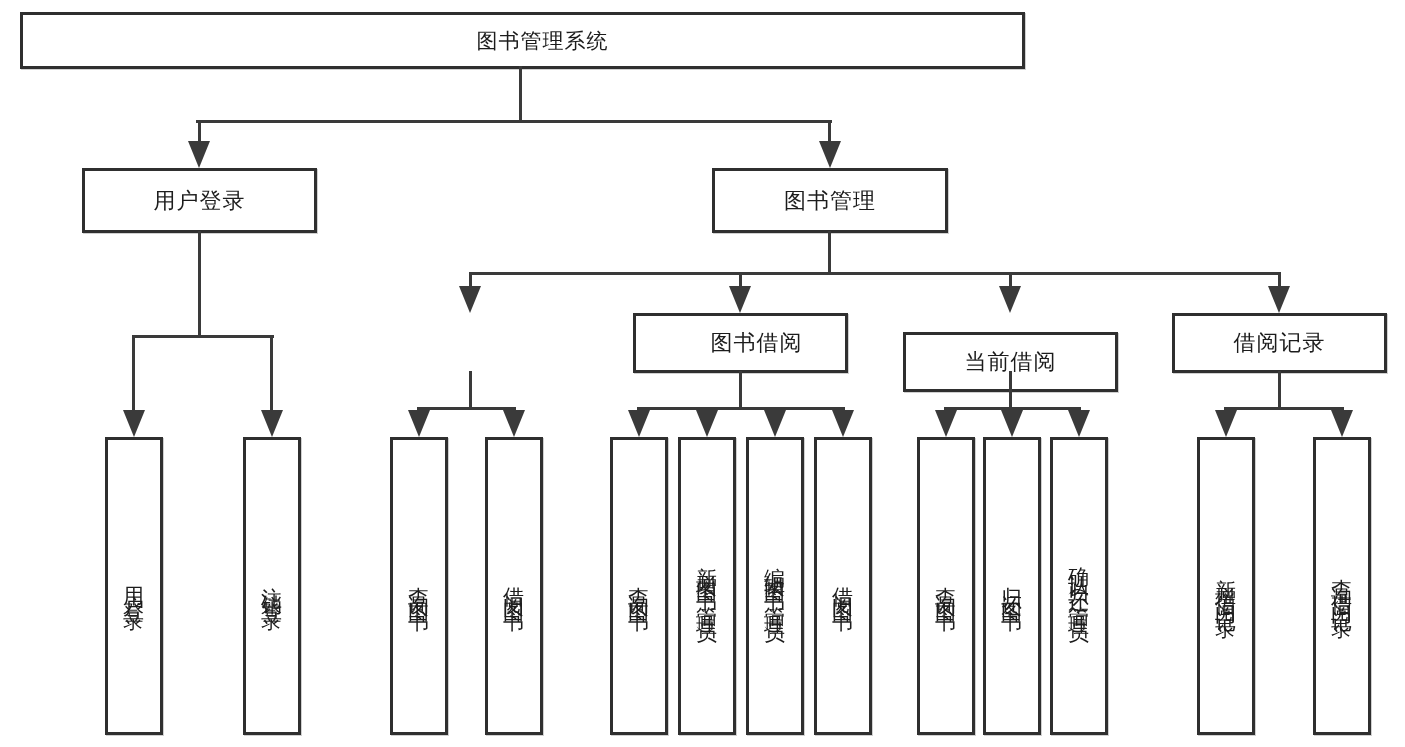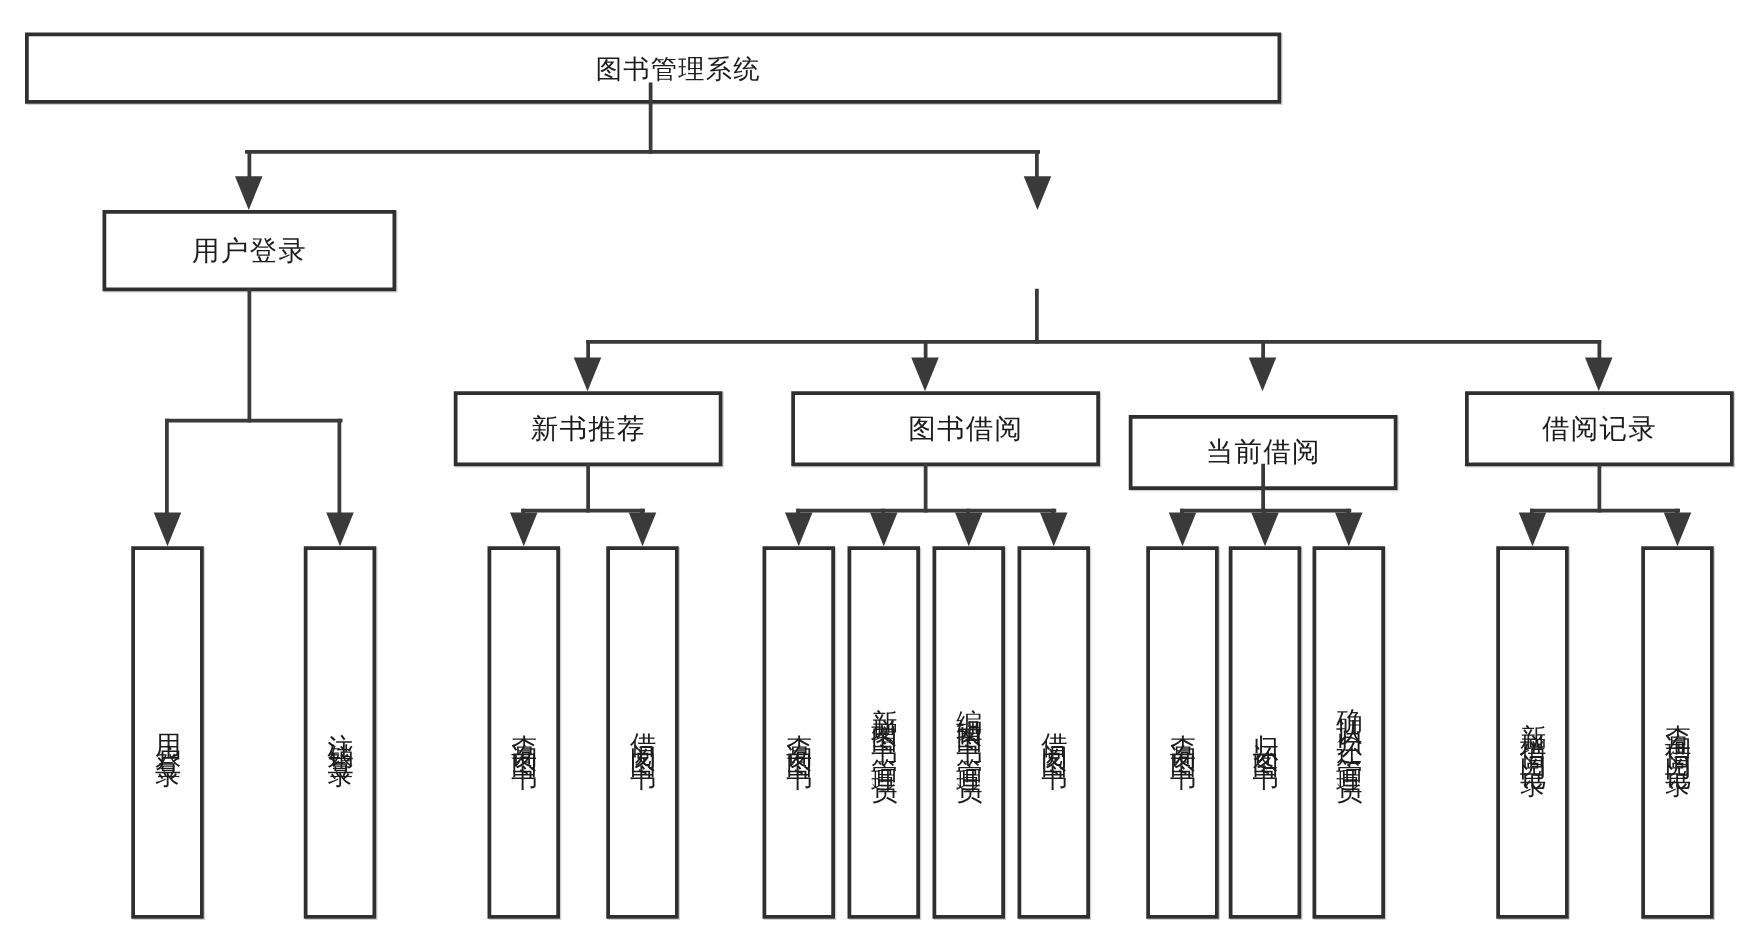--- a/index.html
+++ b/index.html
@@ -47,57 +47,57 @@
     color: rgba(190,190,190,0.9);
     letter-spacing: 1px;
     z-index: 5;
   }
 </style>
 </head>
 <body>
 
 <div class="canvas">
 
-  <div class="box hbox root-box" style="left:20px; top:26px; width:1005px; height:57px;padding-left:40px;">
+  <div class="box hbox root-box" style="left:20px; top:12px; width:1005px; height:57px;padding-left:40px;">
     <span>图书管理系统</span>
   </div>
 
   <div class="ln" style="left:519px; top:66px; width:3px; height:57px;"></div>
   <div class="ln" style="left:196px; top:120px; width:636px; height:3px;"></div>
   <div class="ln" style="left:198px; top:120px; width:3px; height:28px;"></div>
   <div class="ln" style="left:828px; top:120px; width:3px; height:28px;"></div>
   <div class="ar" style="left:188px; top:141px;"></div>
   <div class="ar" style="left:819px; top:141px;"></div>
 
   <div class="box hbox" style="left:82px; top:168px; width:235px; height:65px;">
     <span>用户登录</span>
+  </div>
+  <div class="box hbox" style="left:712px; top:168px; width:236px; height:65px;">
+    <span>图书管理</span>
   </div>
 
   <div class="ln" style="left:198px; top:231px; width:3px; height:107px;"></div>
   <div class="ln" style="left:132px; top:335px; width:142px; height:3px;"></div>
   <div class="ln" style="left:132px; top:335px; width:3px; height:82px;"></div>
   <div class="ln" style="left:270px; top:335px; width:3px; height:82px;"></div>
   <div class="ar" style="left:123px; top:410px;"></div>
   <div class="ar" style="left:261px; top:410px;"></div>
 
   <div class="ln" style="left:828px; top:231px; width:3px; height:44px;"></div>
   <div class="ln" style="left:469px; top:272px; width:812px; height:3px;"></div>
   <div class="ln" style="left:469px; top:272px; width:3px; height:21px;"></div>
   <div class="ln" style="left:739px; top:272px; width:3px; height:21px;"></div>
   <div class="ln" style="left:1009px; top:272px; width:3px; height:21px;"></div>
   <div class="ln" style="left:1278px; top:272px; width:3px; height:21px;"></div>
   <div class="ar" style="left:459px; top:286px;"></div>
   <div class="ar" style="left:729px; top:286px;"></div>
   <div class="ar" style="left:999px; top:286px;"></div>
   <div class="ar" style="left:1268px; top:286px;"></div>
 
-  <div class="box hbox" style="left:363px; top:313px; width:215px; height:60px;">
-    <span>新书推荐</span>
-  </div>
-  <div class="box hbox" style="left:633px; top:313px; width:247px; height:60px;padding-left:32px;">
+  <div class="box hbox" style="left:633px; top:313px; width:215px; height:60px;padding-left:32px;">
     <span>图书借阅</span>
   </div>
   <div class="box hbox" style="left:903px; top:313px; width:215px; height:60px;margin-top:19px;">
     <span>当前借阅</span>
   </div>
   <div class="box hbox" style="left:1172px; top:313px; width:215px; height:60px;">
     <span>借阅记录</span>
   </div>
 
   <div class="ln" style="left:469px; top:371px; width:3px; height:39px;"></div>

